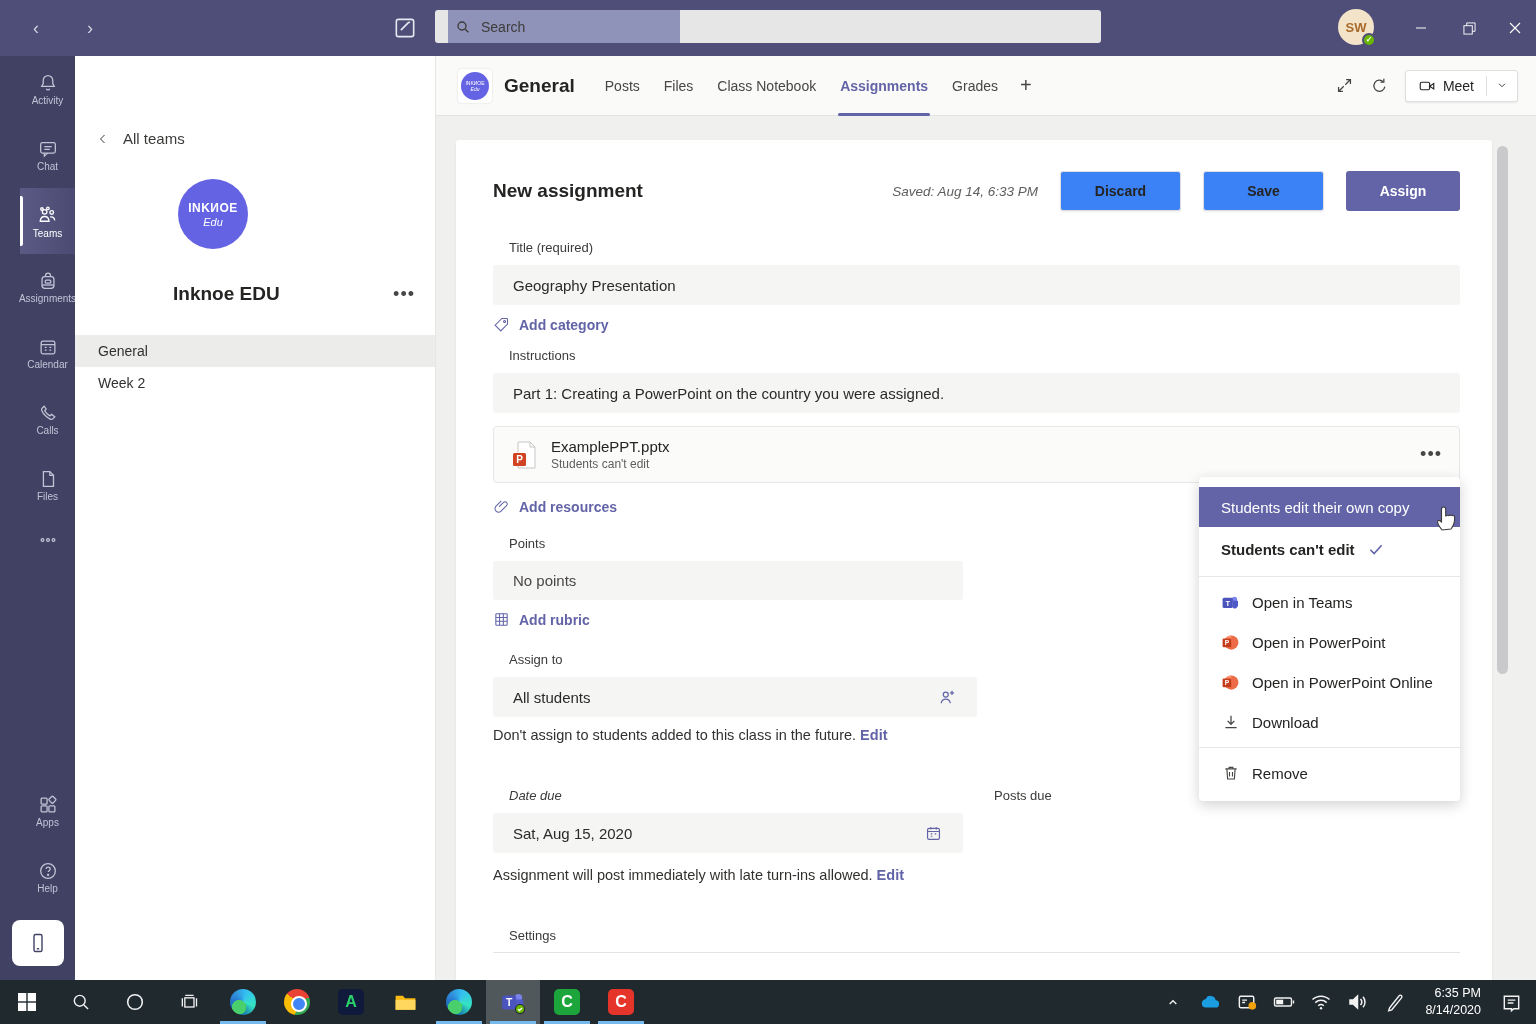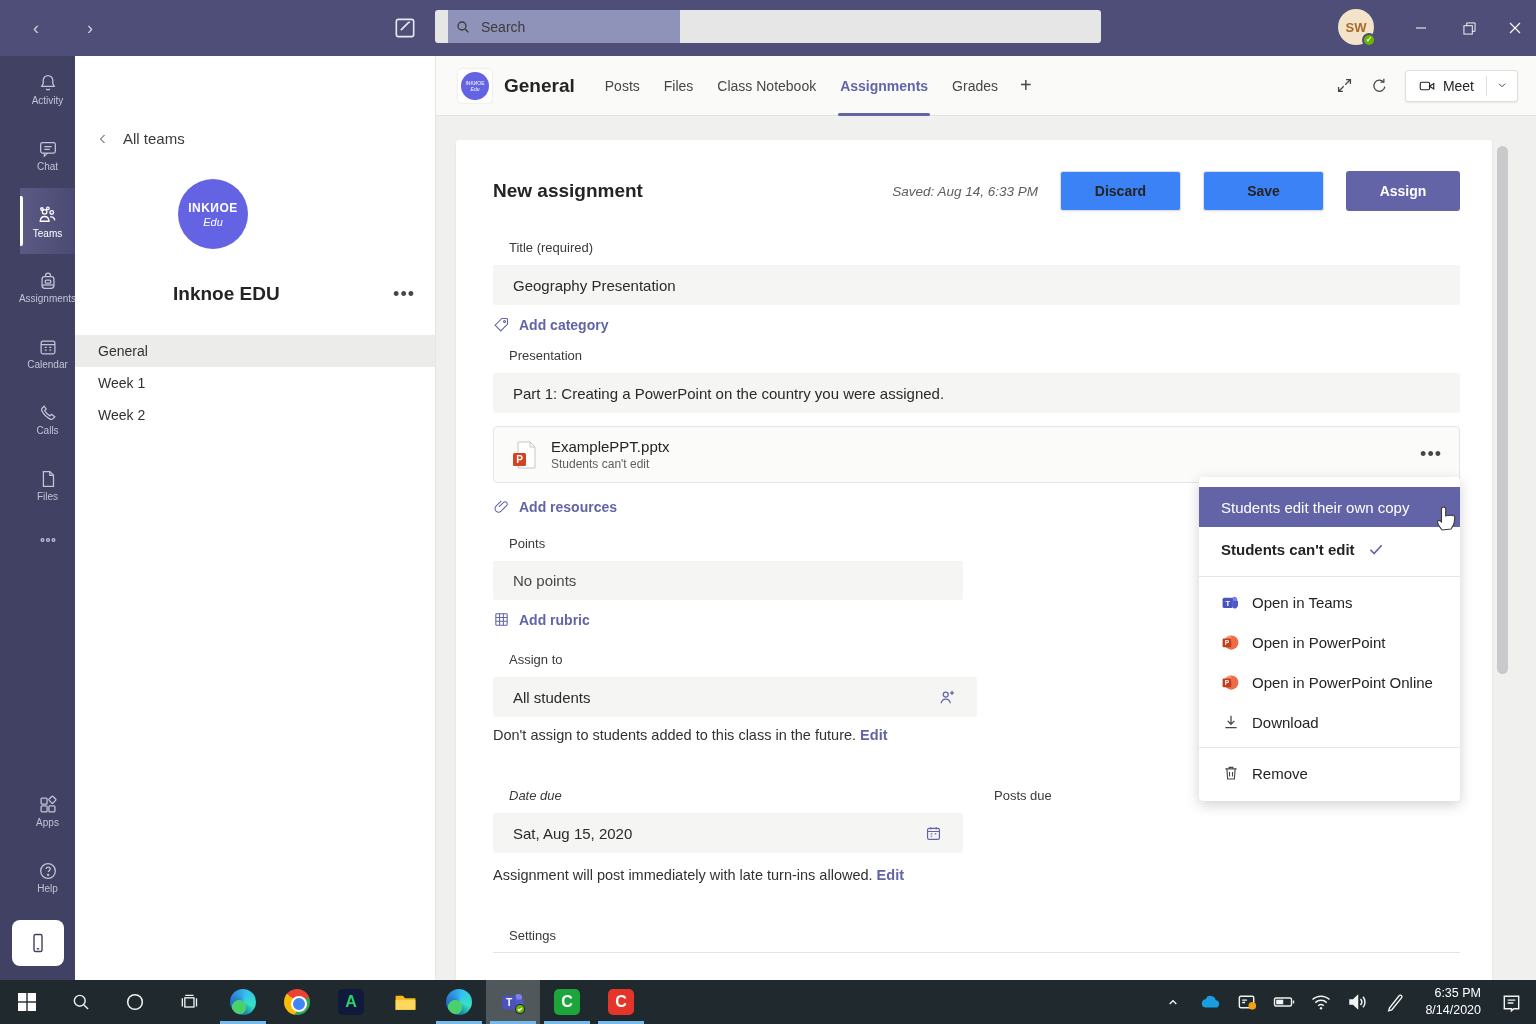--- a/index.html
+++ b/index.html
@@ -255,23 +255,20 @@
     </div>
     <div class="team-name-row">
       <span class="team-name">Inknoe EDU</span>
       <span class="dots">•••</span>
     </div>
     <div class="channels">
       <div class="channel selected">
           <span>General</span>
         </div>
       <div class="channel">
-          <span>Week 1</span>
-        </div>
-      <div class="channel">
           <span>Week 2</span>
         </div>
     </div>
   </div>
 
   <div class="main">
     <div class="main-header">
       <div class="mini-logo-box">
         <div class="mini-logo">
             <span>INKИOE</span>
@@ -328,21 +325,21 @@
         </div>
 
       <div class="plink" style="top:176px;">
         <svg width="17" height="17" viewBox="0 0 24 24">
             <path d="M12.5 3.5h7a1 1 0 0 1 1 1v7L11 21l-8-8z"></path>
             <circle cx="16.3" cy="7.7" r="1.4"></circle>
           </svg>
         <span>Add category</span>
       </div>
 
-      <div class="flabel" style="top:208px;">Presentation</div>
+      <div class="flabel" style="top:208px;">Instructions</div>
       <div class="finput" style="left:37px; right:32px; top:233px; height:40px;">
           <span>Part 1: Creating a PowerPoint on the country you were assigned.</span>
         </div>
 
       <div class="attach">
         <svg width="26" height="30" viewBox="0 0 26 30">
           <path d="M7 2h12l5 5v21H7z" fill="#fff" stroke="#c8c6c4"></path>
           <path d="M19 2v5h5" fill="none" stroke="#c8c6c4"></path>
           <rect x="2" y="13" width="13" height="13" rx="1.5" fill="#d04423"></rect>
           <text x="8.5" y="23" font-size="10" font-weight="bold" fill="#fff" text-anchor="middle" font-family="Liberation Sans, sans-serif">P</text>

